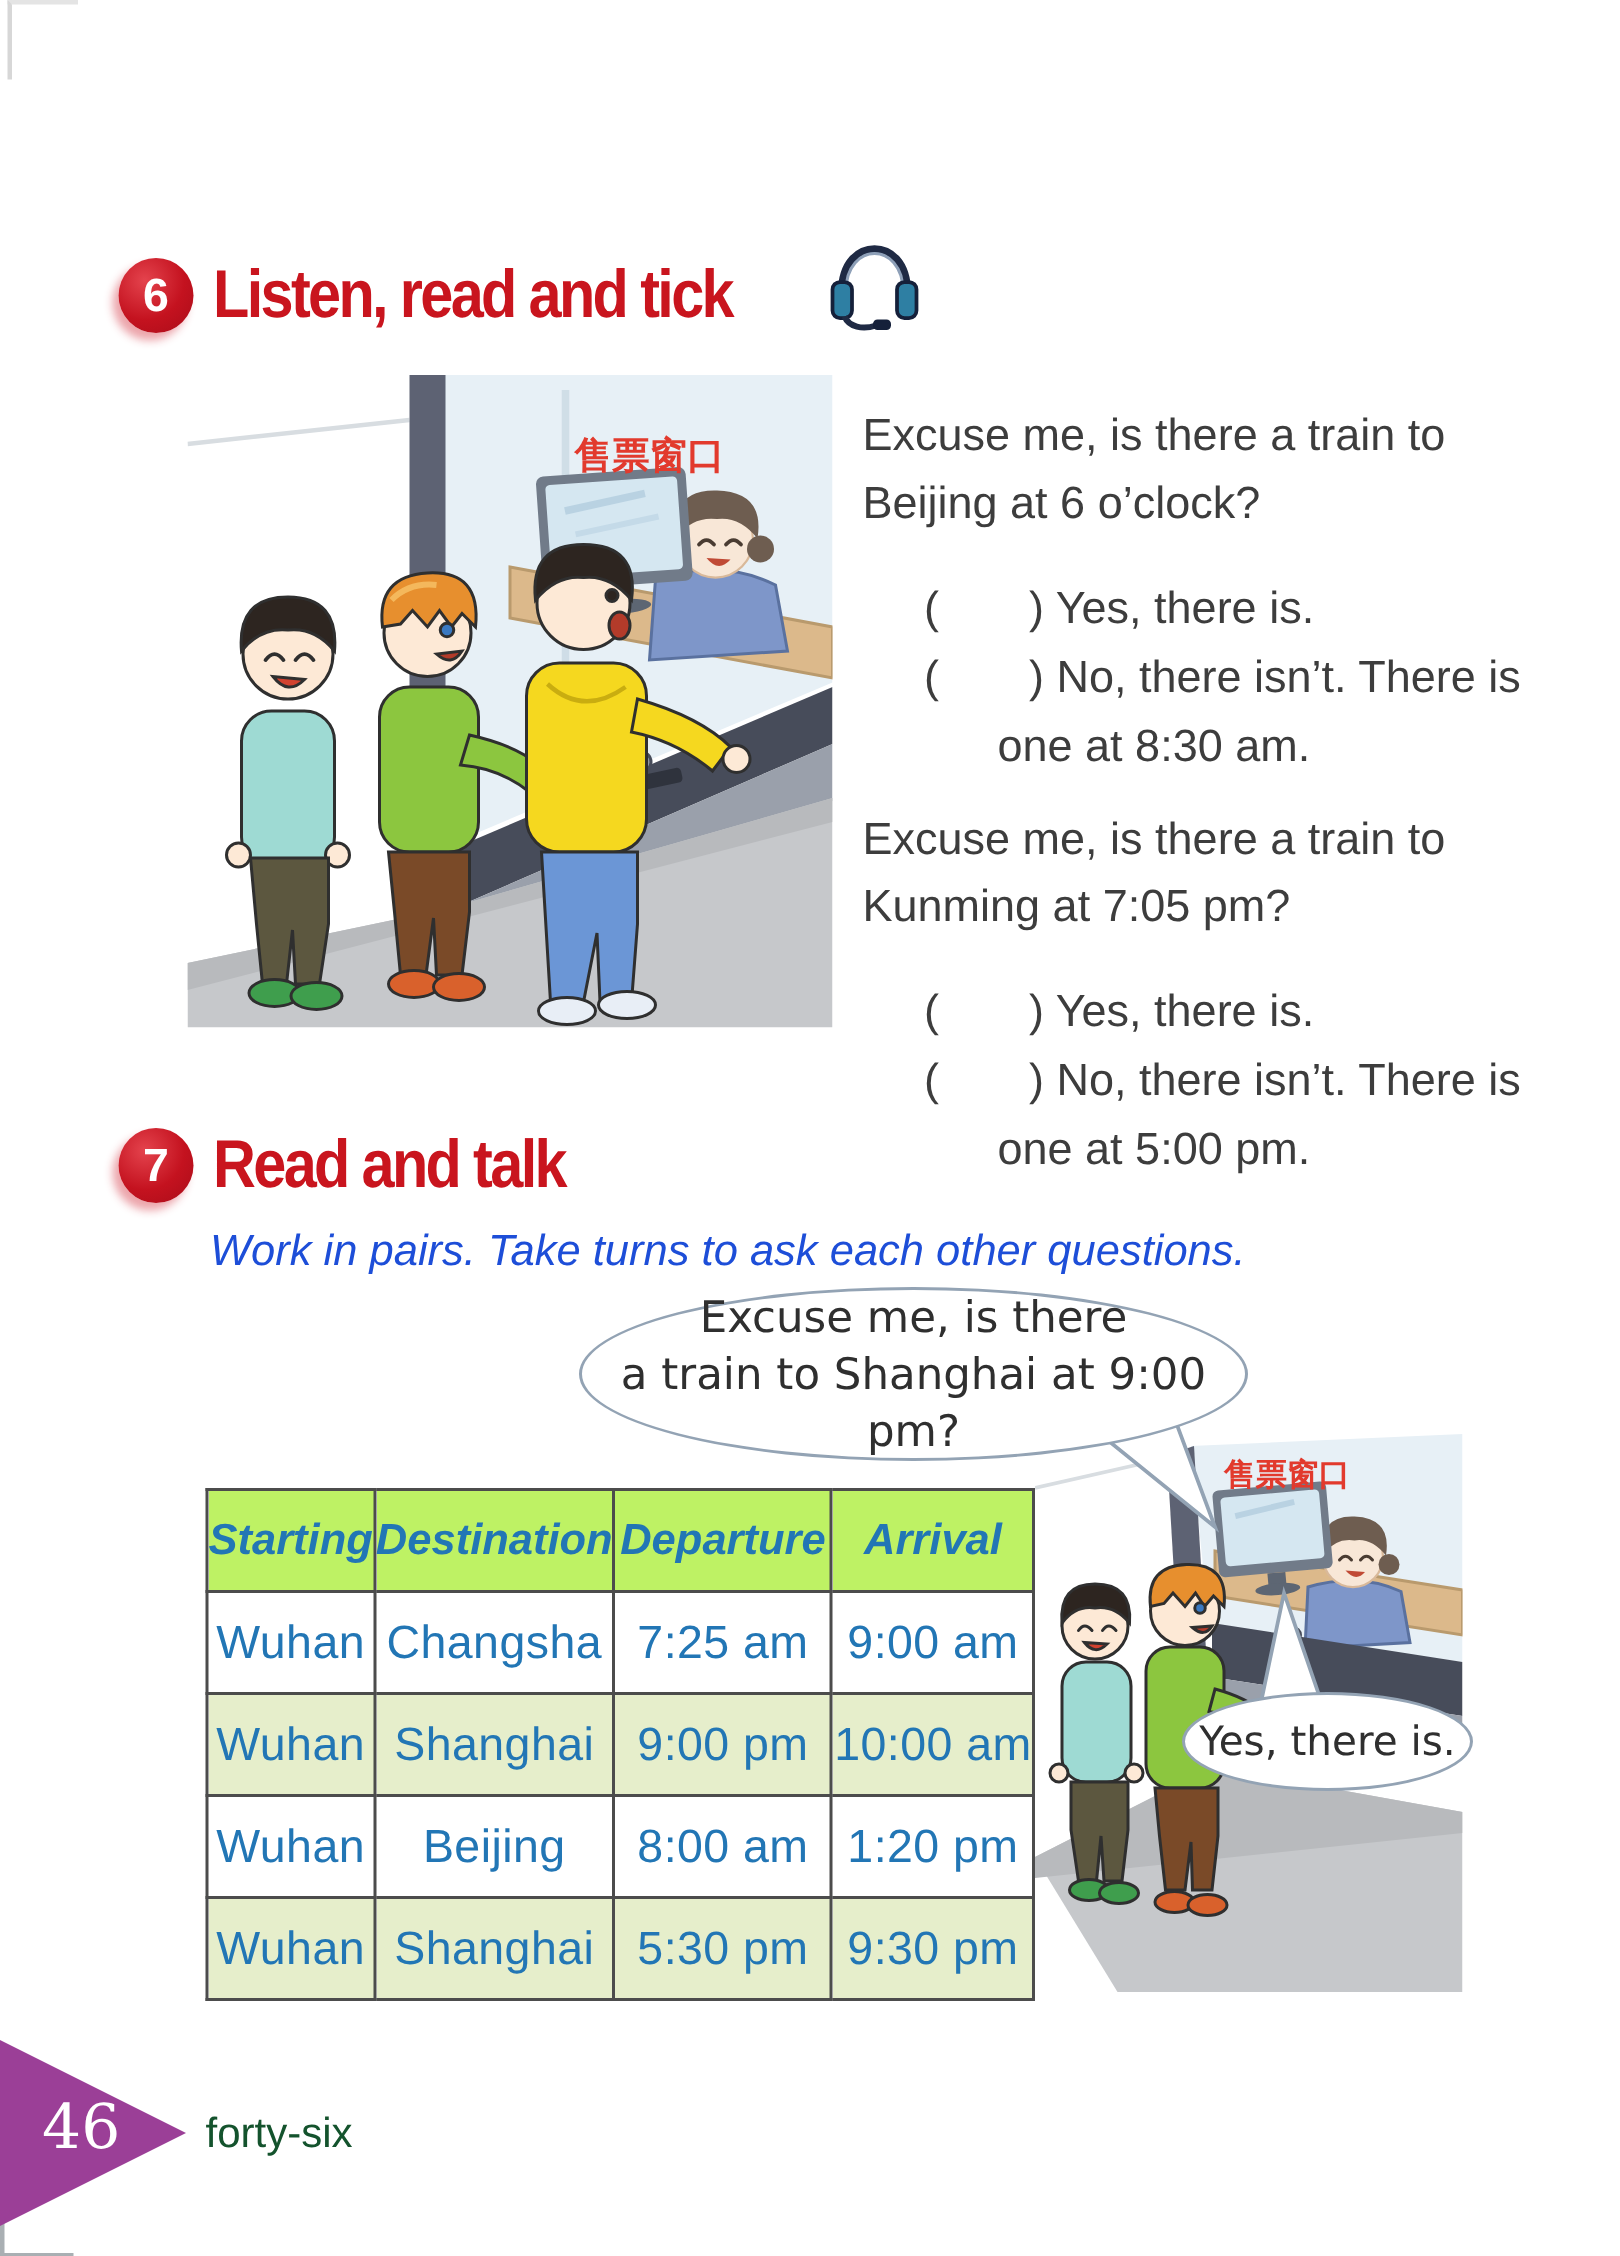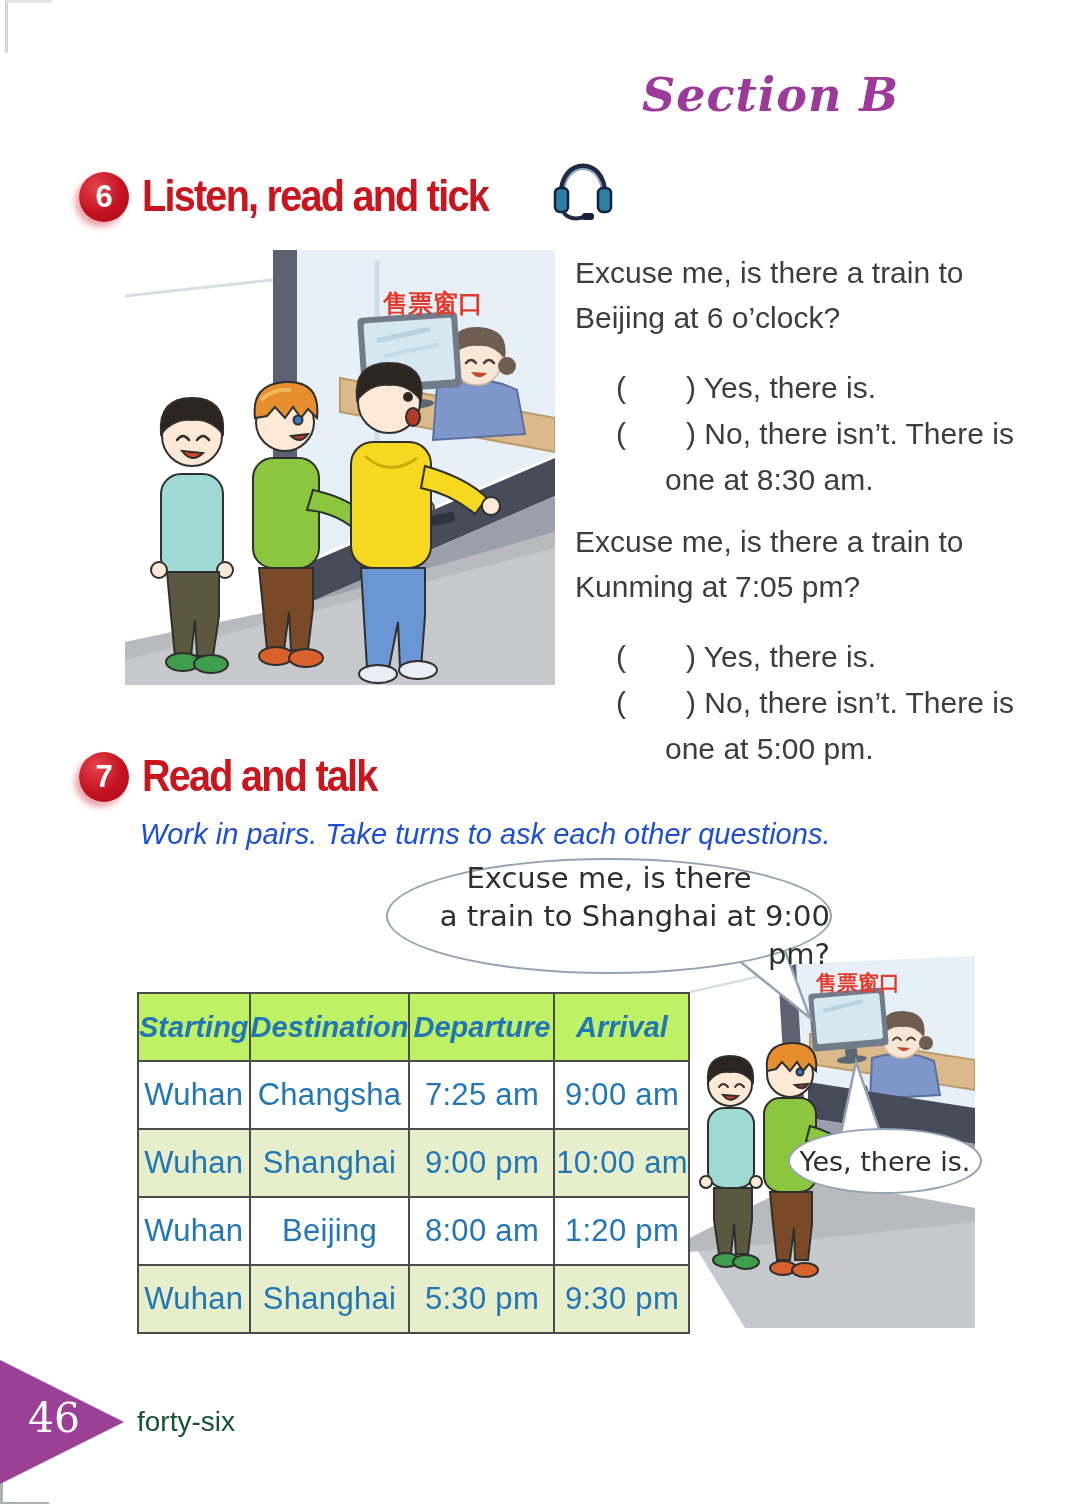--- a/index.html
+++ b/index.html
@@ -27,37 +27,37 @@
 
   .ex-title { position:absolute; color:#c9151e; font-weight:bold; font-size:45px;
               letter-spacing:-2px; transform:scaleX(0.88); transform-origin:left center;
               white-space:nowrap; }
   #title6 { left:142px; top:170px; }
   #title7 { left:142px; top:750px; }
 
   .headset { position:absolute; left:551px; top:160px; }
 
   
-  .dialogue { position:absolute; left:575px; top:250px; width:420px;
+  .dialogue { position:absolute; left:575px; top:268px; width:420px;
               font-size:30px; color:#3d3d3d; }
   .dialogue .line { line-height:45px; white-space:nowrap; }
   .dialogue .opt  { line-height:46px; white-space:nowrap;margin-left:41px; }
   .dialogue .mt-opts  { margin-top:25px; }
   .dialogue .mt-block { margin-top:16px; }
   .dialogue .cont { margin-left:90px; }
 
   .instruction { position:absolute; left:140px; top:818px; font-size:29px;
                  font-style:italic; color:#1d4ed8; white-space:nowrap; }
 
   
   .bubble { position:absolute; background:#ffffff; border:2.5px solid #93a3b4;
             border-radius:50%; color:#2f2f2f; font-family:"DejaVu Sans", sans-serif;
             display:flex; flex-direction:column; justify-content:center; align-items:center;
             z-index:3; text-align:center; }
-  #bubble1 { left:386px; top:858px; width:442px; height:112px; font-size:29px; line-height:38px;text-align:right; }
+  #bubble1 { left:386px; top:858px; width:442px; height:112px; font-size:29px; line-height:38px; }
   #bubble2 { left:788px; top:1128px; width:190px; height:62px; font-size:27px; }
   .tail { position:absolute; z-index:2; }
   #tail1 { left:698px; top:930px; }
   #tail2 { left:822px; top:1056px; }
 
   
   .timetable { position:absolute; left:137px; top:992px; border-collapse:collapse;
                table-layout:fixed; color:#2276b5; z-index:1; }
   .timetable th, .timetable td { border:2px solid #4c4c4c; text-align:center;
                height:66px; padding:0; overflow:hidden; }
@@ -78,21 +78,20 @@
   svg text.sign { font-weight:bold; fill:#e23a2d; font-family:"DejaVu Sans", sans-serif; }
 </style>
 </head>
 <body>
 
 <div class="page">
 
   <div class="corner-tl"></div>
   <div class="corner-bl"></div>
 
-  <div class="section-label">Section B</div>
 
   <div class="badge" id="badge6">6</div>
   <div class="ex-title" id="title6">Listen, read and tick</div>
 
   <svg class="headset" width="64" height="62" viewBox="0 0 64 62">
     <path d="M10,36 C10,14 22,6 32,6 C42,6 54,14 54,36" fill="none" stroke="#1f2a44" stroke-width="5"></path>
     <path d="M13,34 C13,17 23,9 32,9 C41,9 51,17 51,34" fill="none" stroke="#8ea0b8" stroke-width="2"></path>
     <rect x="4" y="28" width="13" height="24" rx="5" fill="#2e7fa3" stroke="#15203a" stroke-width="2.5"></rect>
     <rect x="47" y="28" width="13" height="24" rx="5" fill="#2e7fa3" stroke="#15203a" stroke-width="2.5"></rect>
     <path d="M12,51 C15,58 24,60 33,57" fill="none" stroke="#1f2a44" stroke-width="4"></path>

